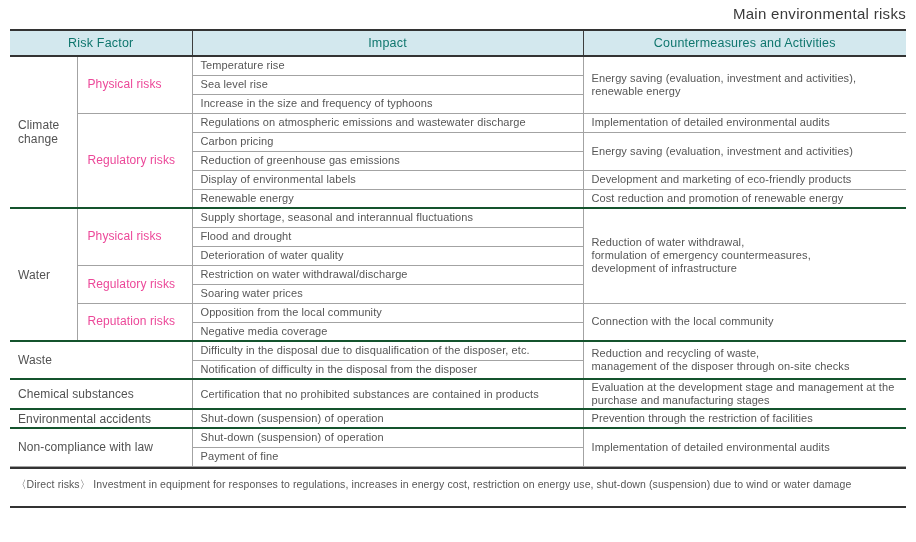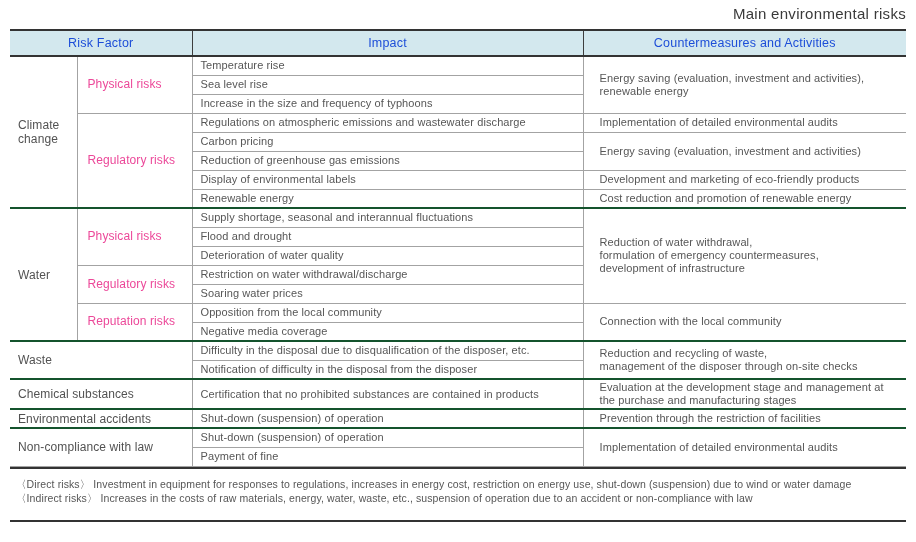--- a/index.html
+++ b/index.html
@@ -27,21 +27,21 @@
     table-layout: fixed;
     width: 896px;
   }
   table.risk-table th {
     background: #d3e8ee;
     border-top: 2px solid #333333;
     border-bottom: 2px solid #333333;
     border-left: 1px solid #3d3d3d;
     font-size: 12.5px;
     font-weight: normal;
-    color: #1d4ed8;
+    color: #0f766e;
     height: 22px;
     text-align: center;
     letter-spacing: 0.2px;
   }
   table.risk-table th:first-child { border-left: none; }
   table.risk-table td {
     border: 1px solid #a3a3a3;
     color: #565656;
     font-size: 11px;
     height: 19px;
@@ -58,21 +58,21 @@
     line-height: 14px;
   }
   table.risk-table td.g-cell {
     font-size: 12px;
     color: #ec4899;
     padding-left: 10px;
   }
   table.risk-table td.c-cell {
     border-right: none;
     white-space: pre-line;
-    padding-left: 16px;
+    padding-left: 8px;
   }
   table.risk-table tr.section-start td {
     border-top: 2px solid #14532d;
   }
   .table-bottom-rule, .page-bottom-rule {
     height: 2px;
     background: #333333;
     width: 896px;
   }
   .notes {
@@ -196,18 +196,17 @@
         <tr>
           <td class="i-cell">Payment of fine</td>
         </tr>
       </tbody>
   </table>
 
   <div class="table-bottom-rule"></div>
 
   <div class="notes">
     <div class="note-line">〈Direct risks〉 Investment in equipment for responses to regulations, increases in energy cost, restriction on energy use, shut-down (suspension) due to wind or water damage</div>
-    <div class="note-line">〈Indirect risks〉 Increases in the costs of raw materials, energy, water, waste, etc., suspension of operation due to an accident or non-compliance with law</div>
   </div>
 
   <div class="page-bottom-rule"></div>
 
 </div>
 
 </body></html>

